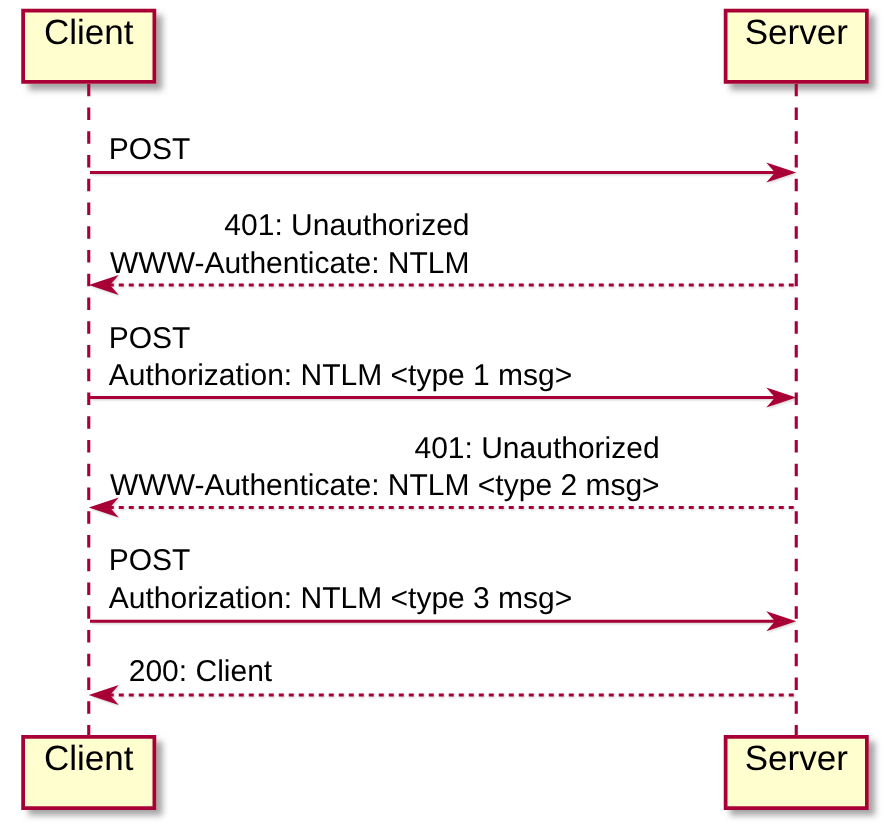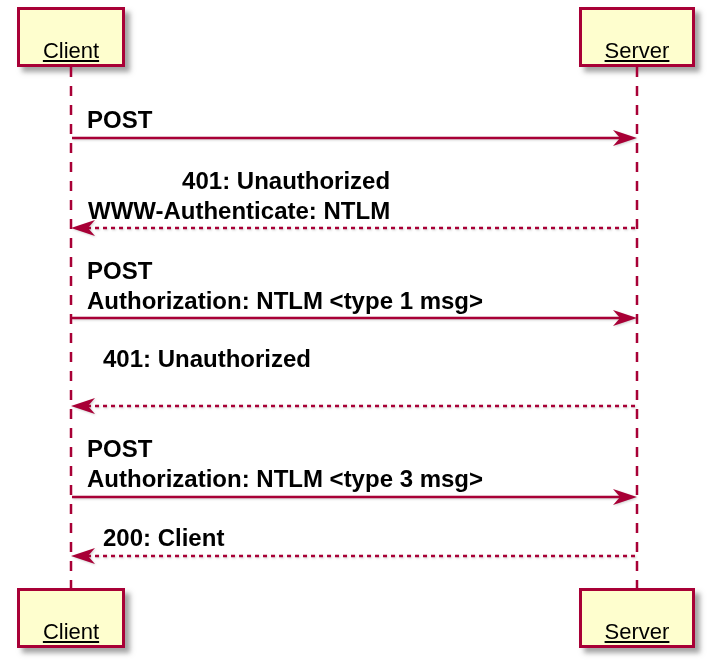--- a/index.html
+++ b/index.html
@@ -4,43 +4,43 @@
 <style>
   :root { --accent:#A80036; --fill:#FEFECE; --text:#000000; --bg:#FFFFFF; }
   * { box-sizing: border-box; }
   html, body { margin:0; padding:0; background:var(--bg); }
   body { font-family:"Liberation Sans", sans-serif; }
   .canvas { position:relative; width:713px; height:670px; background:var(--bg); overflow:hidden; }
 
   
   .pbox {
     position:absolute; border:3px solid var(--accent); background:var(--fill);
-    color:var(--text); display:flex; align-items:flex-end; justify-content:center;
-    font-size:22px; box-shadow:5px 5px 5px rgba(90,90,90,0.55);text-decoration:underline;
+    color:var(--text); display:flex; align-items:flex-start; justify-content:center;
+    font-size:28px; box-shadow:5px 5px 5px rgba(90,90,90,0.55);
   }
   #p-client-top    { left:17px;  top:7px;   width:108px; height:60px; }
   #p-server-top    { left:579px; top:7px;   width:116px; height:60px; }
   #p-client-bottom { left:17px;  top:588px; width:108px; height:60px; }
   #p-server-bottom { left:579px; top:588px; width:116px; height:60px; }
 
   
   .lifeline { position:absolute; color:var(--accent); }
   #ll-client { left:69px;  top:67px; }
   #ll-server { left:635px; top:67px; }
 
   
   .arrow {
     position:absolute; left:71px; width:568px; height:22px; color:var(--accent);
     filter:drop-shadow(1.5px 1.5px 1px rgba(0,0,0,0.18));
   }
   #a1 { top:127px; } #a2 { top:217px; } #a3 { top:307px; }
   #a4 { top:395px; } #a5 { top:486px; } #a6 { top:545px; }
 
   
-  .mlabel { position:absolute; font-size:24px; line-height:30px; color:var(--text); white-space:nowrap;font-weight:bold; }
+  .mlabel { position:absolute; font-size:24px; line-height:30px; color:var(--text); white-space:nowrap; }
   .mlabel.solid { left:87px; }
   .mlabel.reply { left:88px;text-align:right; }
   .mlabel.reply .line:first-child { padding-left:15px; }
   #l1 { top:105px; } #l2 { top:166px; } #l3 { top:256px; }
   #l4 { top:344px; } #l5 { top:434px; } #l6 { top:523px; }
 </style>
 </head>
 <body>
 
 <div class="canvas">
@@ -86,20 +86,21 @@
     <div class="line">POST</div>
     <div class="line">Authorization: NTLM &lt;type 1 msg&gt;</div>
   </div>
   <svg class="arrow" id="a3" width="568" height="22" viewBox="0 0 568 22">
     <line x1="1" y1="11" x2="552" y2="11" stroke="currentColor" stroke-width="2.5"></line>
     <polygon points="542,3 566,11 542,19 549,11" fill="currentColor"></polygon>
   </svg>
 
   <div class="mlabel reply" id="l4">
     <div class="line">401: Unauthorized</div>
+    <div class="line">WWW-Authenticate: NTLM &lt;type 2 msg&gt;</div>
   </div>
   <svg class="arrow" id="a4" width="568" height="22" viewBox="0 0 568 22">
     <line x1="16" y1="11" x2="566" y2="11" stroke="currentColor" stroke-width="2.5" stroke-dasharray="4,4"></line>
     <polygon points="24,3 0,11 24,19 17,11" fill="currentColor"></polygon>
   </svg>
 
   <div class="mlabel solid" id="l5">
     <div class="line">POST</div>
     <div class="line">Authorization: NTLM &lt;type 3 msg&gt;</div>
   </div>

